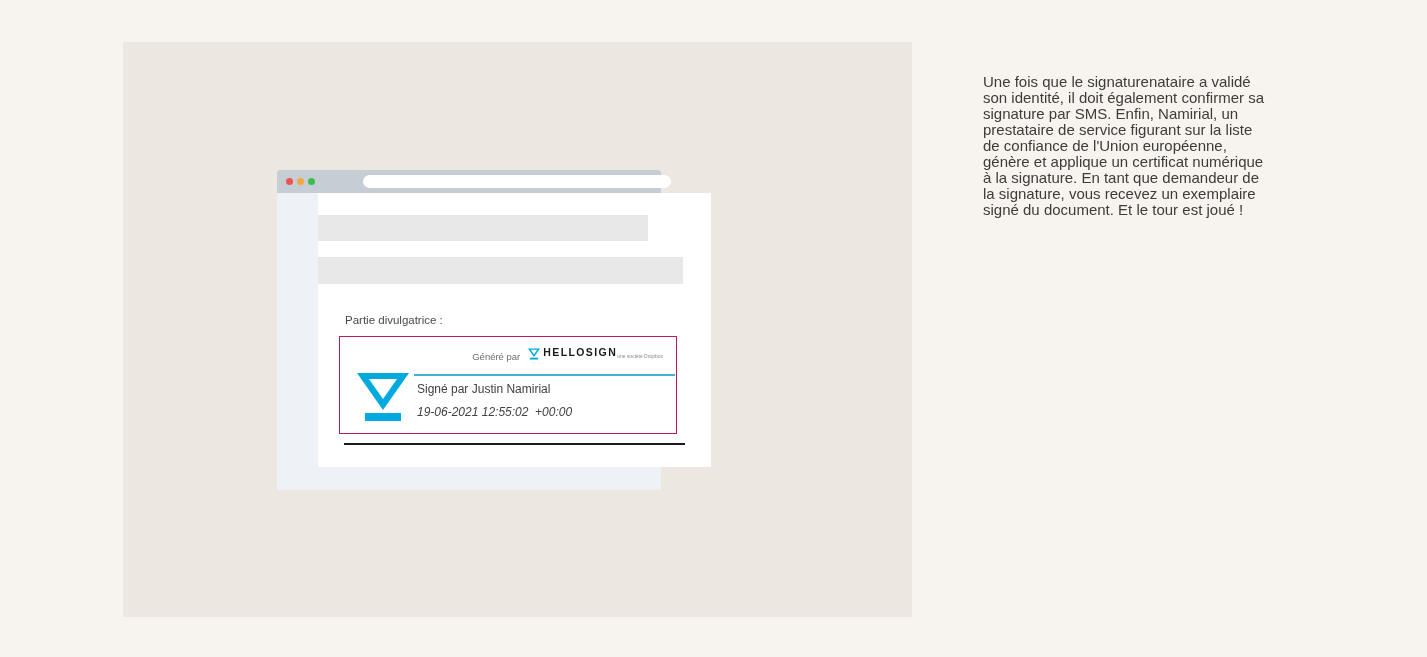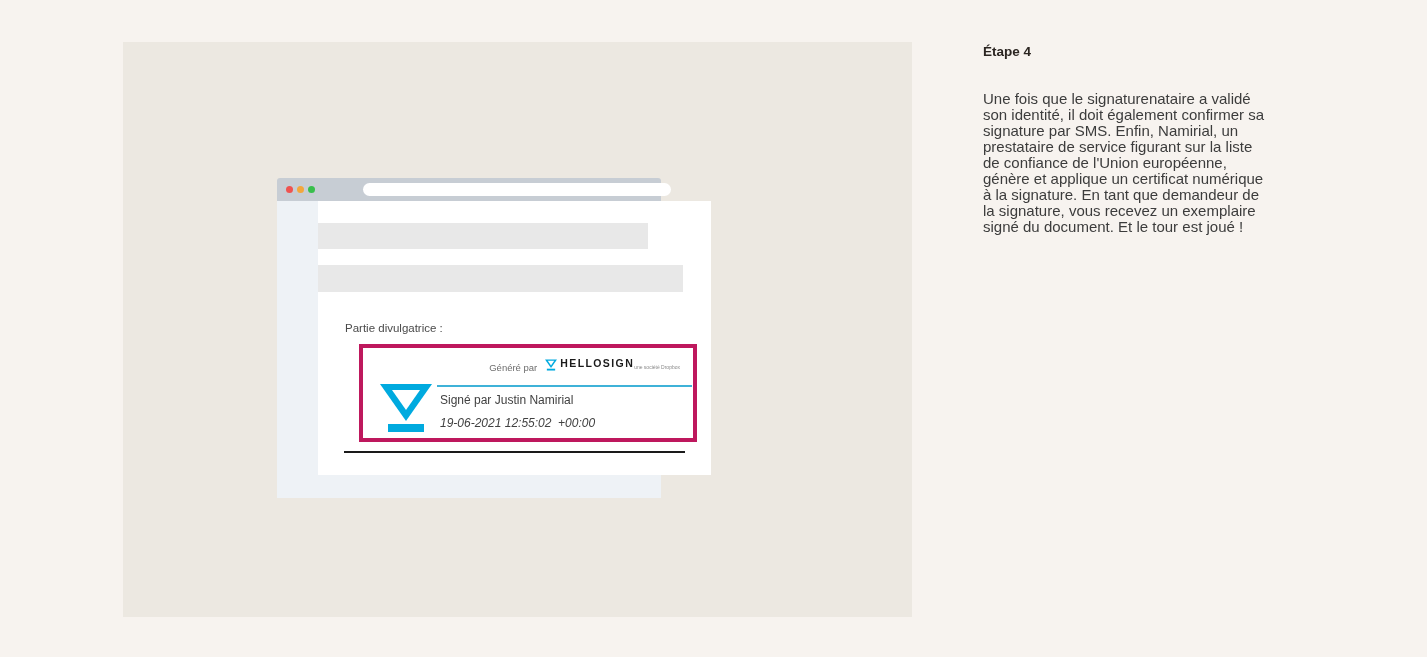--- a/index.html
+++ b/index.html
@@ -15,21 +15,21 @@
   
   .panel {
     position: absolute; left: 123px; top: 42px;
     width: 789px; height: 575px;
     background: #ece8e1;
   }
 
   
   .browser {
     position: absolute; left: 154px; top: 128px;
-    width: 384px; height: 320px; margin-top: 8px;
+    width: 384px; height: 320px;
   }
   .chrome {
     position: relative; height: 23px;
     background: #c7cdd4;
     border-radius: 3px 3px 0 0;
   }
   .dot { position: absolute; top: 8px; width: 7px; height: 7px; border-radius: 50%; }
   .dot.red    { left: 9px;  background: #ef5350; }
   .dot.yellow { left: 20px; background: #f3a73c; }
   .dot.green  { left: 31px; background: #38bf4c; }
@@ -50,23 +50,23 @@
   .ph-bar { position: absolute; left: 0; background: #e8e8e8; }
   .ph-bar.one { top: 22px; width: 330px; height: 26px; }
   .ph-bar.two { top: 64px; width: 365px; height: 27px; }
 
   .party-label {
     position: absolute; left: 27px; top: 119px;
     font-size: 11.5px; line-height: 16px; color: #4a4a4a;
   }
 
   .sigbox {
-    position: absolute; left: 41px; top: 143px;
+    position: absolute; left: 21px; top: 143px;
     width: 338px; height: 98px;
-    border: 4px solid #be185d; background: #ffffff;
+    border: 1px solid #be185d; background: #ffffff;
   }
   .genrow {
     position: absolute; top: 9px; right: 13px;
     display: flex; align-items: flex-start; gap: 8px;
   }
   .gen-label { font-size: 9.5px; color: #6d6d6d; margin-top: 5px; }
   .brand { display: flex; align-items: flex-start; gap: 3px; }
   .brand-mark { display: block; margin-top: 2px; }
   .brand-text { display: flex; flex-direction: row; align-items: flex-end; }
   .brand-name {
@@ -165,21 +165,20 @@
           </div>
 
           <div class="black-line"></div>
 
         </div>
       </div>
     </div>
   </div>
 
   <div class="article">
-    <div class="eyebrow">Étape 4</div>
     <p class="body-text">Une fois que le signaturenataire a validé
 son identité, il doit également confirmer sa
 signature par SMS. Enfin, Namirial, un
 prestataire de service figurant sur la liste
 de confiance de l'Union européenne,
 génère et applique un certificat numérique
 à la signature. En tant que demandeur de
 la signature, vous recevez un exemplaire
 signé du document. Et le tour est joué !</p>
   </div>

